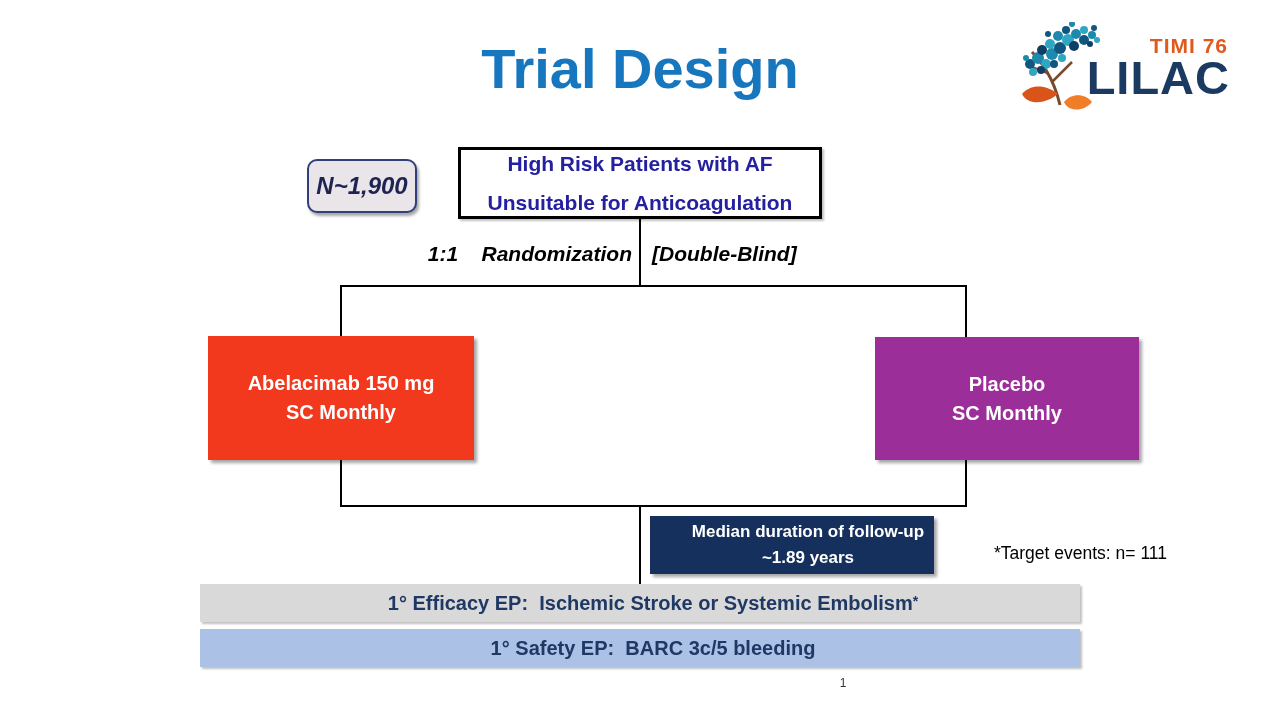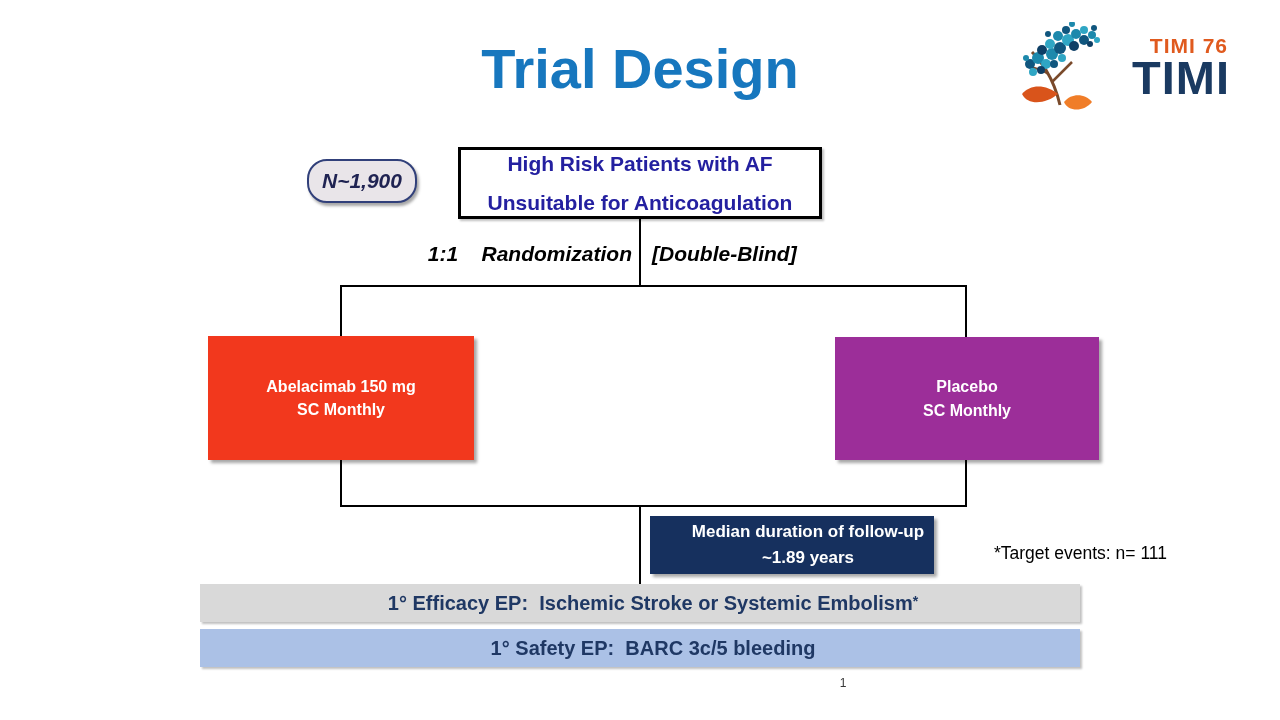--- a/index.html
+++ b/index.html
@@ -29,27 +29,27 @@
     font-size: 21px; font-weight: bold; color: #e05a1e; letter-spacing: 1px;
     white-space: pre;
   }
   .logo-lilac {
     position: absolute; right: 20px; top: 30px;
     font-size: 47px; font-weight: bold; color: #1a3a61; letter-spacing: 1px;
   }
   .logo-flower { position: absolute; left: 2px; top: 2px; }
   
   .n-badge {
-    position: absolute; left: 307px; top: 159px; width: 110px; height: 44px;
+    position: absolute; left: 307px; top: 159px; width: 110px; height: 54px;
     background: #e9e5e9;
     border: 2px solid #31407a;
-    border-radius: 20px;
+    border-radius: 10px;
     box-shadow: 2px 3px 3px rgba(0,0,0,0.35);
     display: flex; align-items: center; justify-content: center;
-    font-size: 21px; font-weight: bold; font-style: italic; color: #1f2352;
+    font-size: 24px; font-weight: bold; font-style: italic; color: #1f2352;
   }
   
   .population-box {
     position: absolute; left: 458px; top: 147px; width: 364px; height: 72px;
     background: #ffffff;
     border: 3px solid #000000;
     box-shadow: 2px 2px 2px rgba(0,0,0,0.25);
     display: flex; flex-direction: column; align-items: center; justify-content: space-between;
     font-size: 21px; font-weight: bold; color: #2420a0;
     line-height: 1.3;
@@ -66,26 +66,26 @@
     position: absolute; left: 652px; top: 242px;
     font-size: 21px; font-weight: bold; font-style: italic; color: #000000;
     white-space: pre;
   }
   
   .line { position: absolute; background: #000000; }
   
   .arm-box {
     position: absolute;
     display: flex; flex-direction: column; align-items: center; justify-content: center;
-    color: #ffffff; font-size: 16px; font-weight: bold; line-height: 1.45;
+    color: #ffffff; font-size: 20px; font-weight: bold; line-height: 1.45;
     box-shadow: 3px 3px 3px rgba(0,0,0,0.35);
     text-align: center;
   }
   .arm-abelacimab { left: 208px; top: 336px; width: 266px; height: 124px; background: #f2381d; }
-  .arm-placebo   { left: 835px; top: 337px; width: 264px; height: 123px; background: #9c2e99; }
+  .arm-placebo   { left: 875px; top: 337px; width: 264px; height: 123px; background: #9c2e99; }
   
   .followup-box {
     position: absolute; left: 650px; top: 516px; width: 284px; height: 58px;
     background: #16305e;
     box-shadow: 3px 3px 3px rgba(0,0,0,0.35);
     display: flex; flex-direction: column; align-items: center; justify-content: center;
     color: #ffffff; font-size: 17px; font-weight: bold; line-height: 1.55;
     text-align: center; white-space: pre; padding-left: 32px;
   }
   
@@ -151,21 +151,21 @@
         <circle cx="60" cy="36" r="4" fill="#2fa6c4"></circle>
         <circle cx="88" cy="22" r="3" fill="#0e3f66"></circle>
         <circle cx="95" cy="18" r="3" fill="#2fa6c4"></circle>
         <circle cx="24" cy="36" r="3" fill="#1d89ac"></circle>
         <circle cx="46" cy="12" r="3" fill="#10567e"></circle>
         <circle cx="70" cy="2" r="3" fill="#1d89ac"></circle>
         <circle cx="92" cy="6" r="3" fill="#10567e"></circle>
       </g>
     </svg>
     <div class="logo-timi">TIMI 76</div>
-    <div class="logo-lilac">TIMI</div>
+    <div class="logo-lilac">LILAC</div>
   </div>
 
   <div class="n-badge">N~1,900</div>
 
   <div class="population-box">
     <span>High Risk Patients with AF</span>
     <span>Unsuitable for Anticoagulation</span>
   </div>
 
   <div class="rand-left">1:1    Randomization</div>

